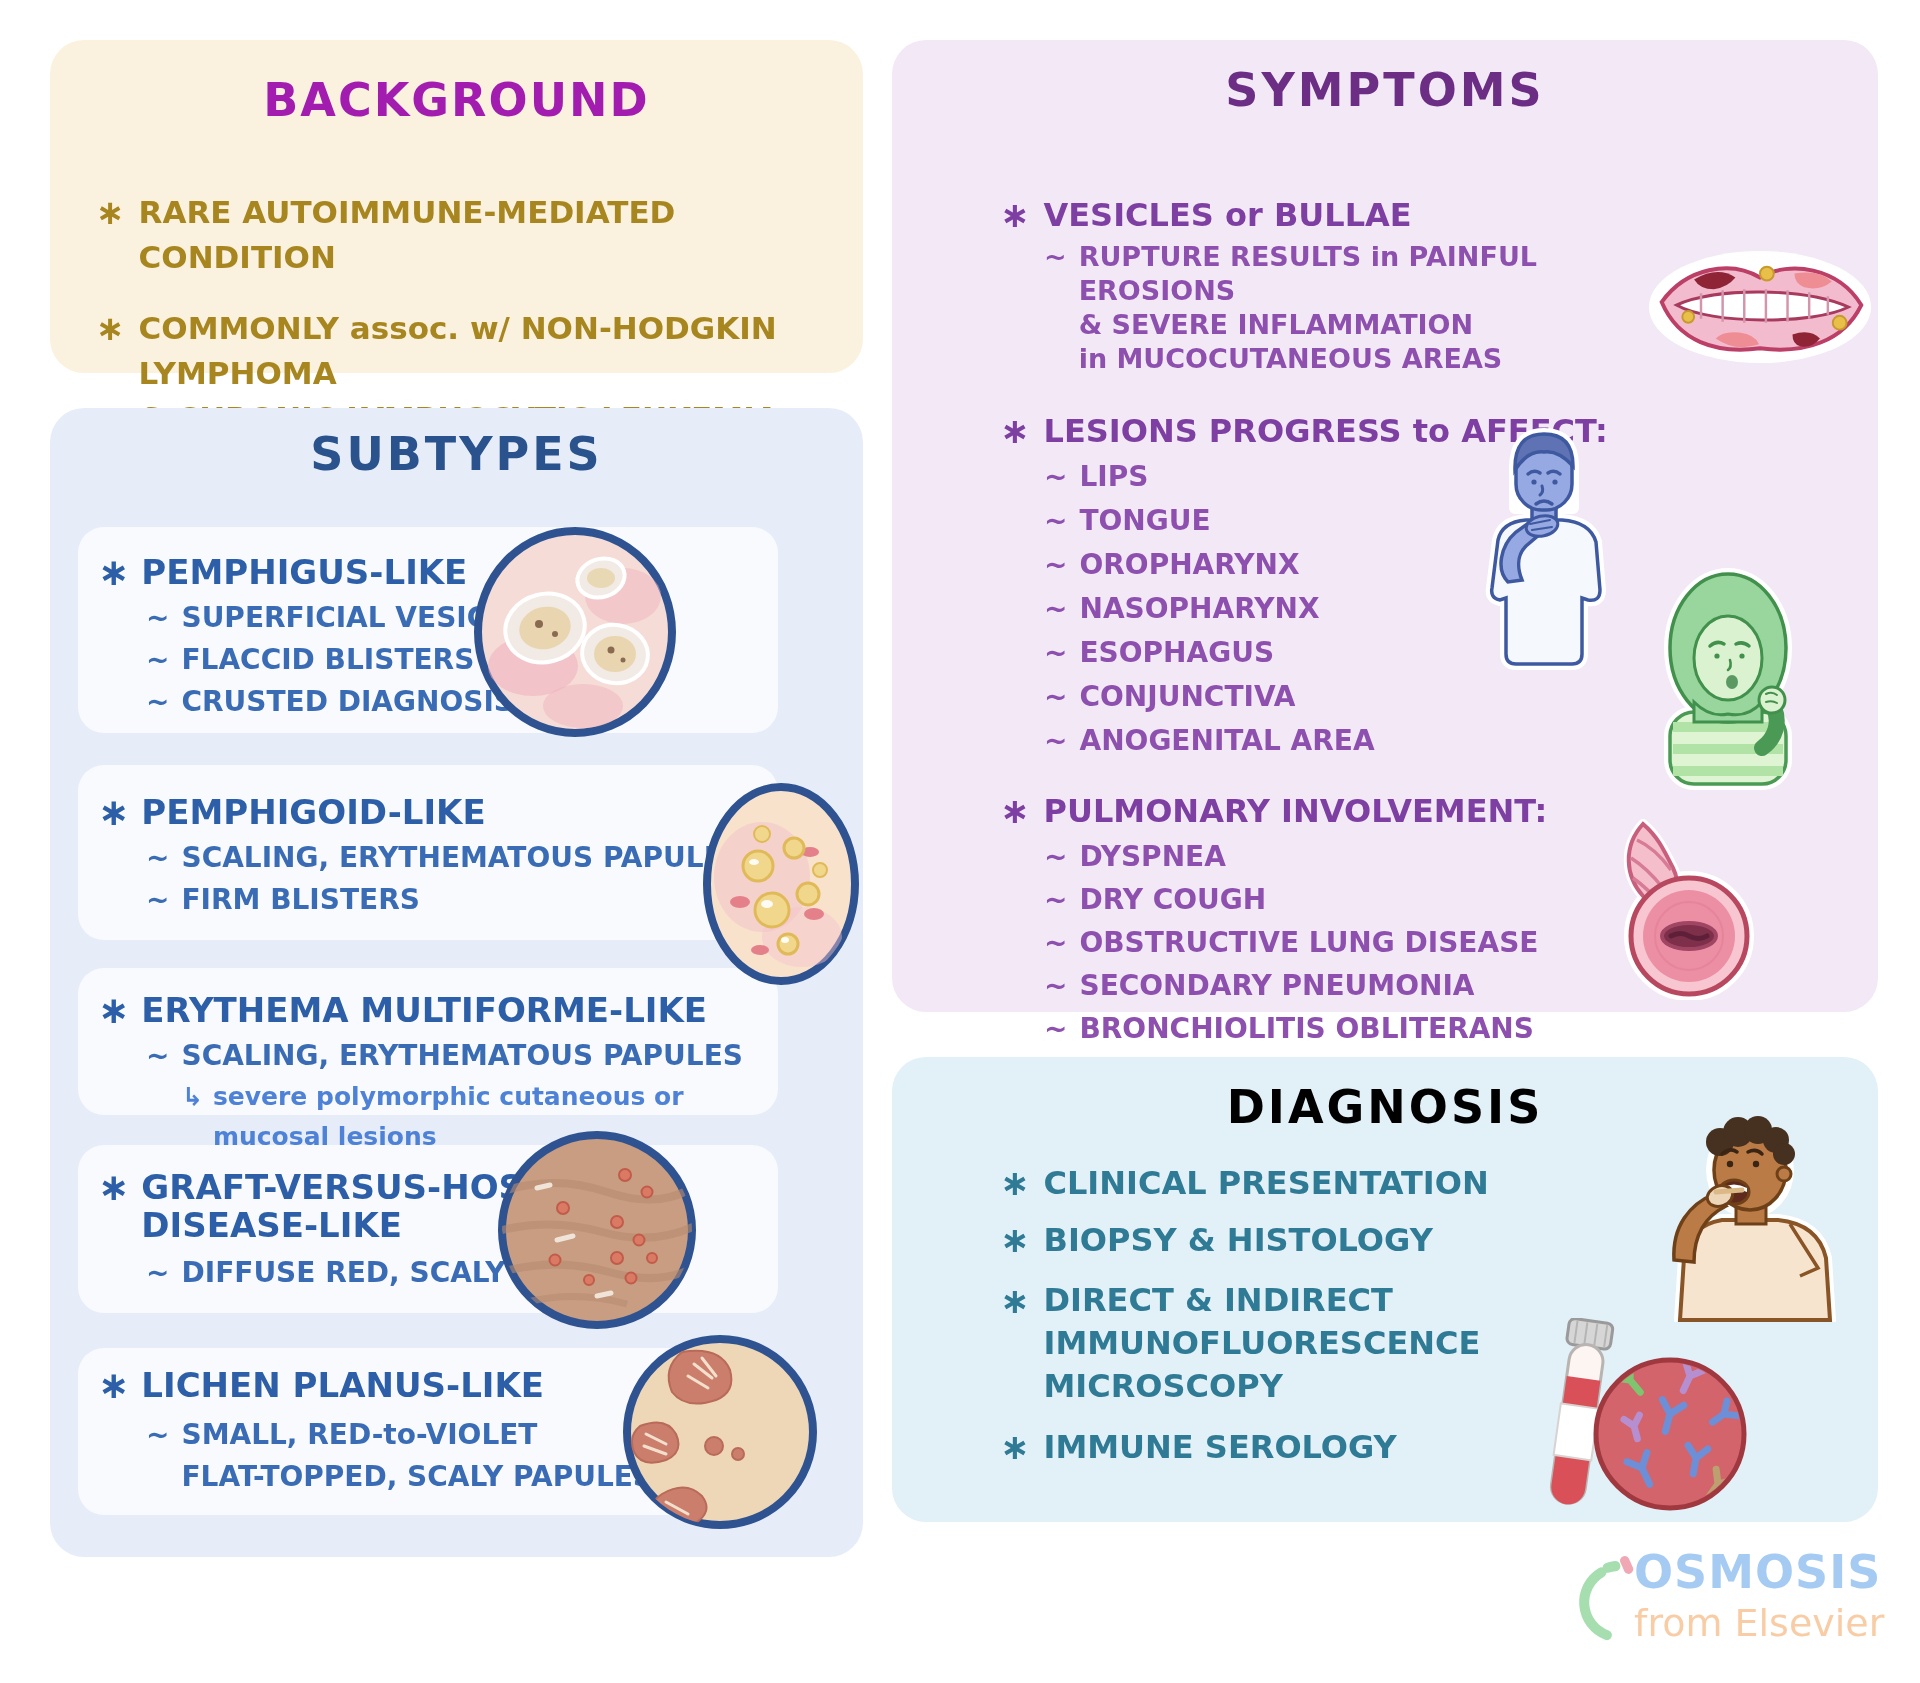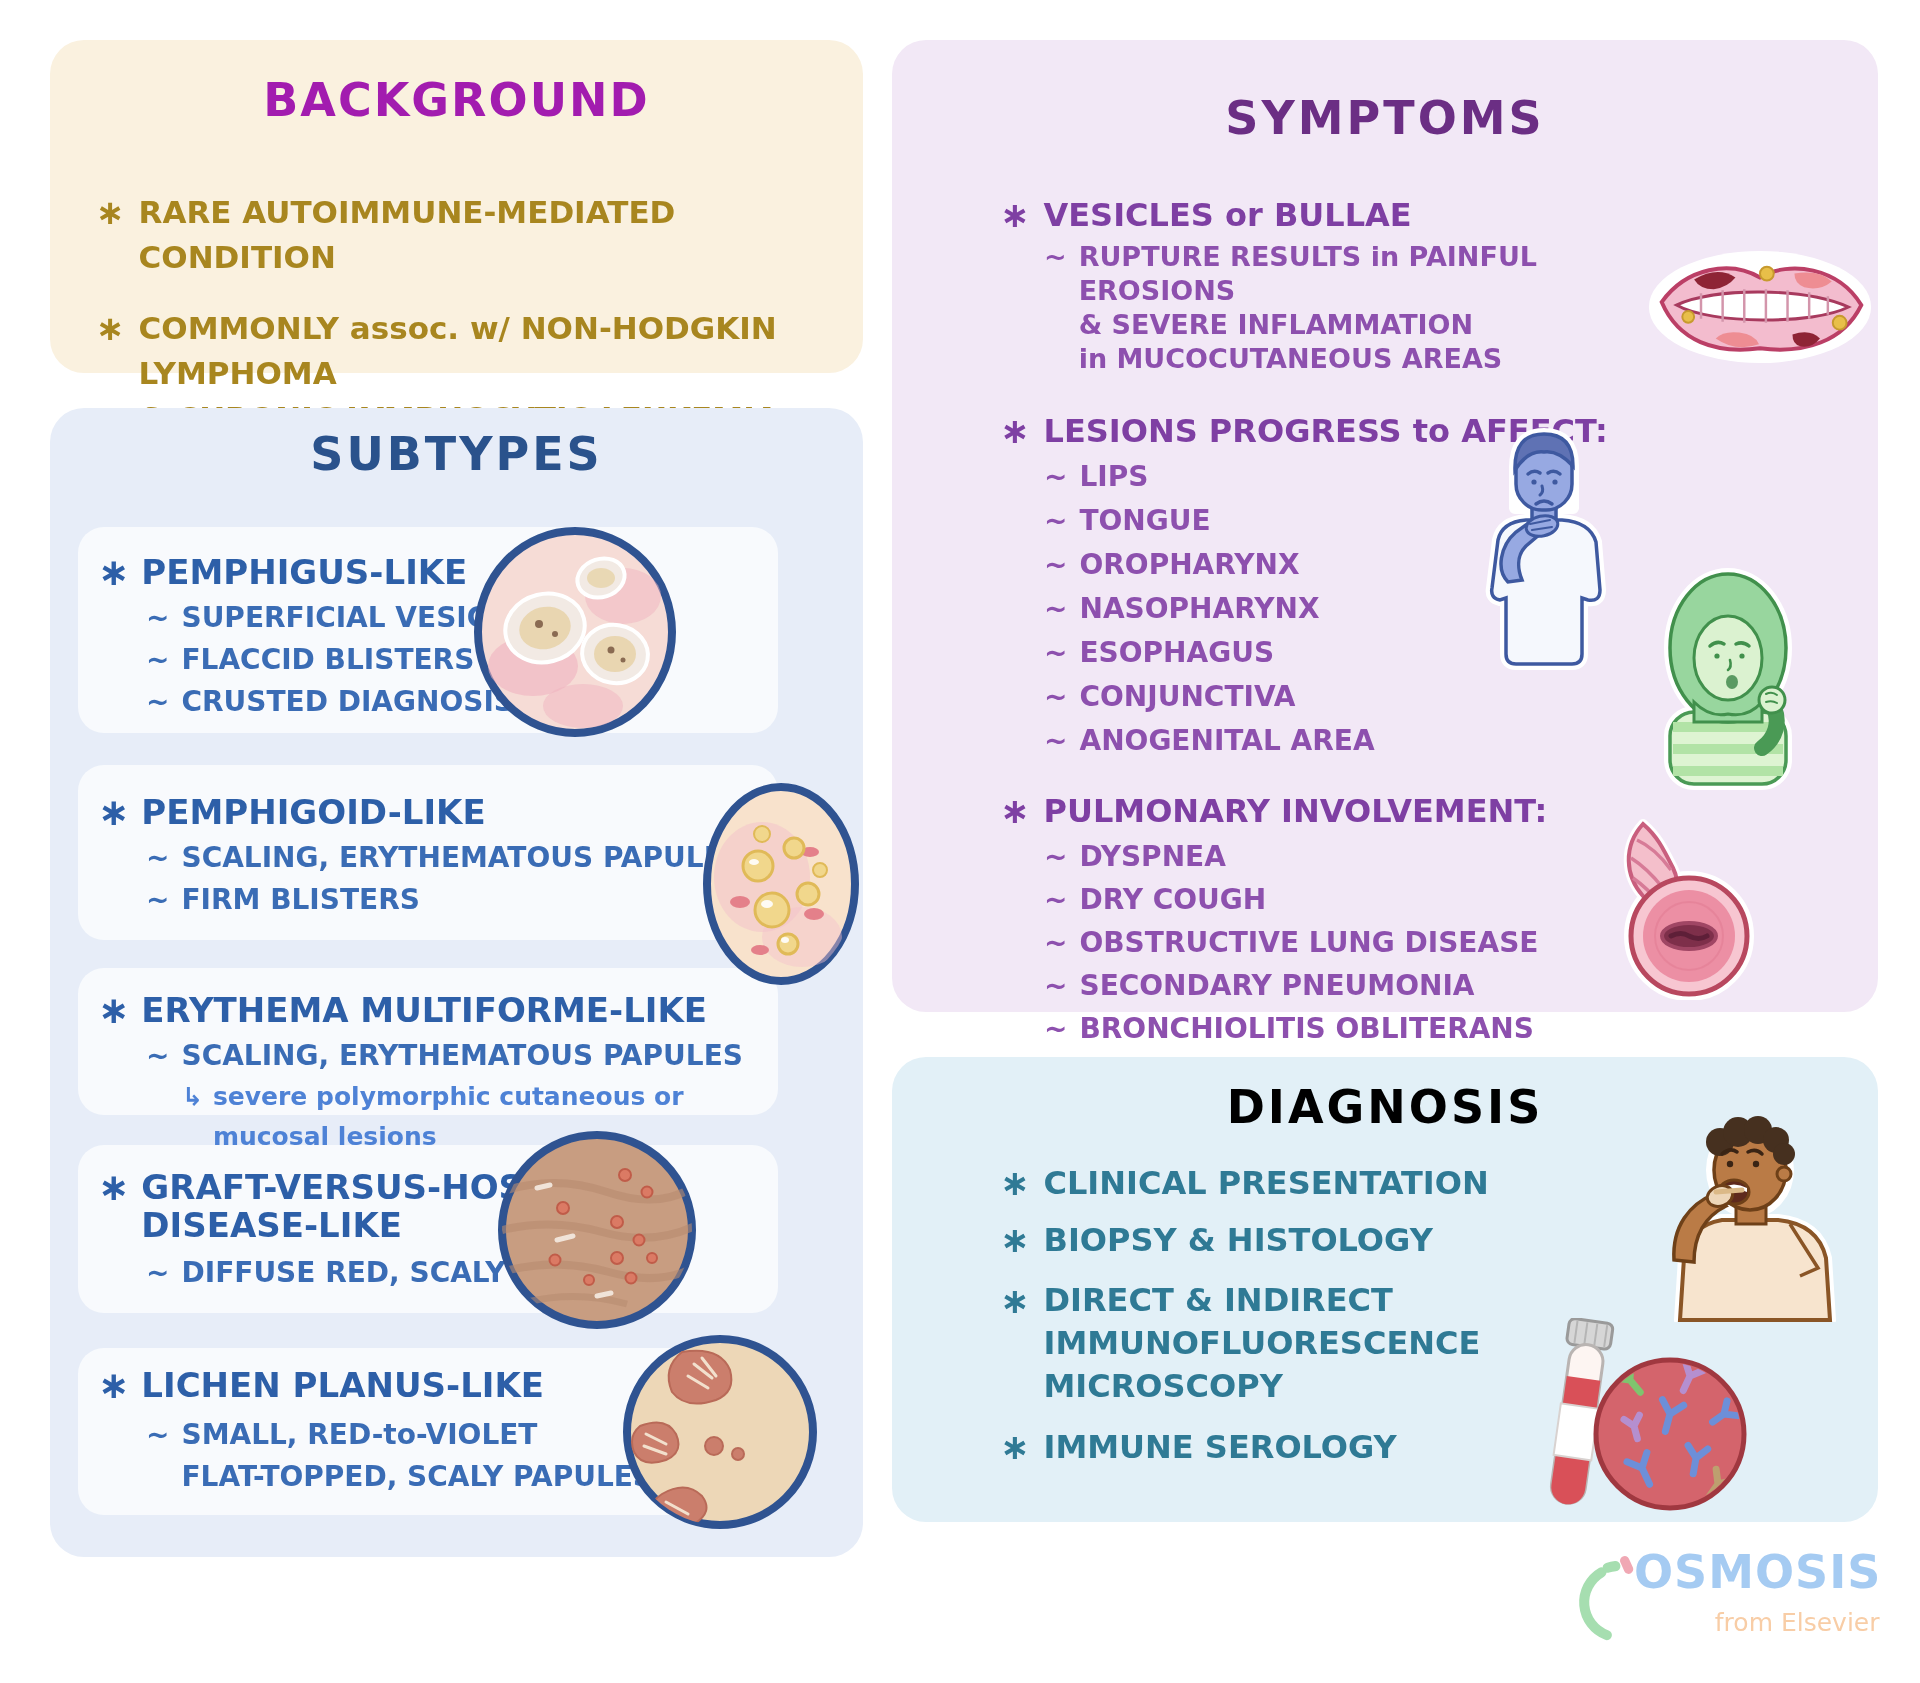--- a/index.html
+++ b/index.html
@@ -29,21 +29,21 @@
   .card-title{display:flex;gap:12px;color:#2d5fa8;font-size:34px;font-weight:800;line-height:38px;}
   .card-bullets{margin:6px 0 0 48px;}
   .card-b{display:flex;gap:12px;color:#3a6cb5;font-size:28px;font-weight:700;line-height:42px;}
   .card-note{display:flex;gap:10px;margin:0 0 0 84px;color:#4e82d6;font-size:25px;font-weight:600;line-height:40px;}
   .tilde{flex:0 0 auto;}
   .photo{position:absolute;}
   .photo svg{display:block;width:100%;height:100%;}
 
   
   .sym-panel{left:892px;top:40px;width:986px;height:972px;background:#f2e8f6;}
-  .sym-panel .panel-title{color:#6b2e84;padding-top:40px;letter-spacing:3px;margin-top:16px;}
+  .sym-panel .panel-title{color:#6b2e84;padding-top:28px;letter-spacing:3px;}
   .sym-content{position:absolute;left:108px;top:158px;width:640px;}
   .sym-label{display:flex;gap:14px;color:#7e3fa3;font-size:32px;font-weight:800;line-height:34px;}
   .sym-sub1{margin:8px 0 0 44px;color:#8d50ae;font-size:27px;font-weight:700;line-height:34px;display:flex;gap:12px;}
   .sym-list{margin:12px 0 0 44px;}
   .sym-li{display:flex;gap:12px;color:#8d50ae;font-size:28px;font-weight:700;line-height:34px;margin-bottom:10px;}
   .sym-li2{margin-bottom:9px;}
   .mt-label2{margin-top:38px;}
   .mt-label3{margin-top:36px;}
 
   
@@ -51,21 +51,21 @@
   .dx-panel .panel-title{color:#000000;padding-top:28px;letter-spacing:3px;}
   .dx-content{position:absolute;left:108px;top:108px;width:640px;}
   .dx-row{display:flex;gap:14px;color:#2f7a95;font-size:32px;font-weight:700;line-height:36px;}
   .dx-row.multi{line-height:43px;}
   .dx-row + .dx-row{margin-top:21px;}
 
   
   .logo{position:absolute;left:1572px;top:1543px;display:flex;align-items:flex-start;}
   .logo-text{}
   .logo-name{color:#a5cbf2;font-size:46px;font-weight:800;line-height:58px;letter-spacing:1px;}
-  .logo-tag{color:#f8cda6;font-size:25px;font-weight:400;line-height:44px;text-align:right;padding-right:2px;}
+  .logo-tag{color:#f8cda6;font-size:38px;font-weight:400;line-height:44px;text-align:right;padding-right:2px;}
 </style>
 </head>
 <body>
 
 <section class="panel bg-panel">
   <div class="panel-title">BACKGROUND</div>
   <div class="bg-bullets">
     <div class="bg-row">
       <span class="star">∗</span>
       <span>RARE AUTOIMMUNE-MEDIATED CONDITION</span>

